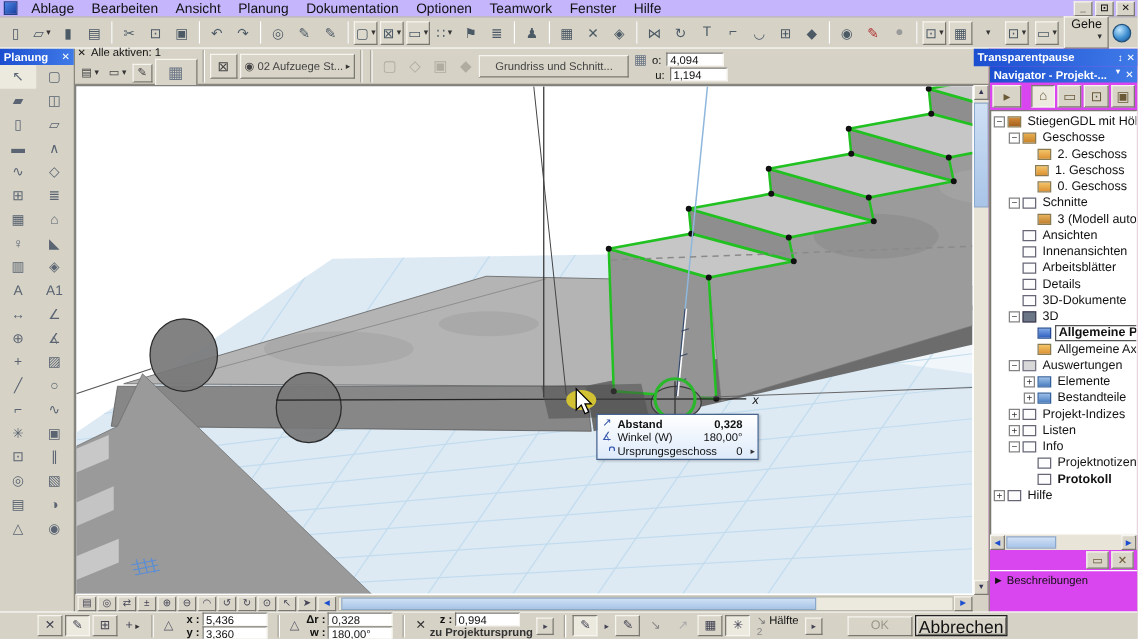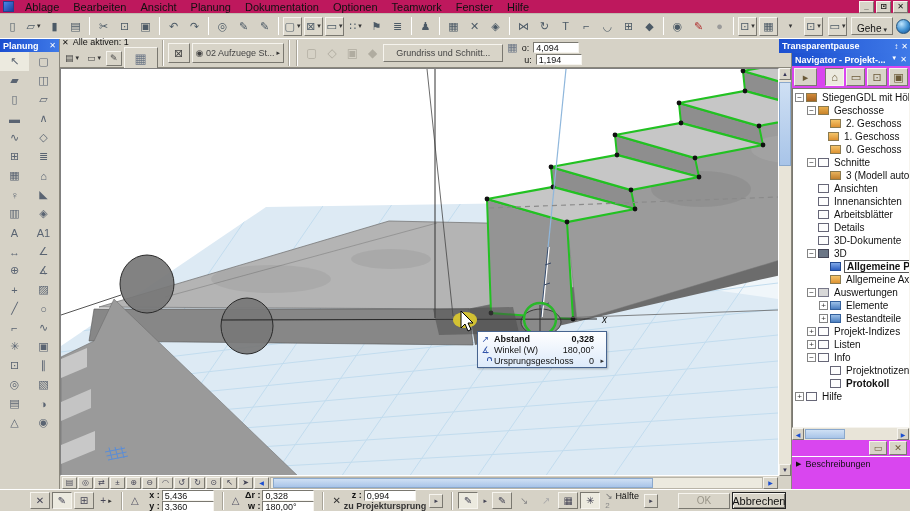--- a/index.html
+++ b/index.html
@@ -2,34 +2,34 @@
 <html><head>
 <meta charset="utf-8">
 <style>
   html,body{margin:0;padding:0;width:910px;height:511px;overflow:hidden;
     font-family:"Liberation Sans","DejaVu Sans",sans-serif;font-size:10px;
     background:#d6d2c6;color:#111;-webkit-font-smoothing:none;}
   *{box-sizing:border-box;user-select:none;}
   .bo{border:1px solid;border-color:#f6f4ee #7a7870 #7a7870 #f6f4ee;background:#d8d4c8;}
   .pressed{border-color:#7a7870 #f6f4ee #f6f4ee #7a7870 !important;background:#eceadf !important;}
   
-  .menubar{height:14px;display:flex;align-items:center;background:#be185d;border-bottom:1px solid #c0bcb0;padding-left:2px;}
+  .menubar{height:14px;display:flex;align-items:center;background:#c4b5fd;border-bottom:1px solid #c0bcb0;padding-left:2px;}
   .appicon{width:11px;height:11px;background:linear-gradient(135deg,#4a86e8,#1b3f9e);border:1px solid #24408a;margin:0 4px 0 1px;}
   .mitem{padding:1px 7px;font-size:11px;}
   .wincontrols{margin-left:auto;display:flex;gap:2px;padding-right:2px;}
   .wc{width:15px;height:12px;font-size:8px;line-height:10px;text-align:center;font-weight:bold;}
   
   .toolbar{height:25px;display:flex;align-items:center;padding:1px 2px;border-bottom:1px solid #fff;}
   .tbtn{height:19px;min-width:19px;display:inline-flex;align-items:center;justify-content:center;margin:0 1px;color:#4c5a66;font-size:11px;}
   .tbtn.boxed{border:1px solid;border-color:#f6f4ee #7a7870 #7a7870 #f6f4ee;background:#dcd8cc;}
   .tg.red{color:#b03030;} .tg.gray{color:#9a9a9a;}
   .dd{font-size:7px;color:#333;margin-left:2px;}
   .tsep{width:1px;height:18px;background:#aaa6998c;border-right:1px solid #fff;margin:0 3px;}
   .tbright{margin-left:auto;display:flex;align-items:center;gap:3px;padding-right:3px;}
-  .gehebtn{height:18px;display:flex;align-items:flex-end;padding:0 5px;font-size:10px;}
+  .gehebtn{height:26px;display:flex;align-items:flex-end;padding:0 5px;font-size:10px;flex-direction:column;}
   .sphere{width:15px;height:15px;border-radius:50%;background:radial-gradient(circle at 35% 30%,#bfe6ff,#3e8fd0 55%,#174a8a);border:1px solid #23527a;}
   
   .middle{display:flex;height:450px;}
   .leftcol{width:60px;background:#d6d2c6;border-right:1px solid #8a877c;}
   .ptitle{height:13px;background:linear-gradient(90deg,#1c4fd0,#3f7ae8);color:#fff;font-weight:bold;font-size:9px;display:flex;align-items:center;padding:0 3px;}
   .ptitle .px{margin-left:auto;font-size:8px;}
   .toolgrid{display:grid;grid-template-columns:29px 29px;}
   .tool{height:19px;display:flex;align-items:center;justify-content:center;color:#5a6472;font-size:11px;}
   .tool.pressed{background:#f3f1ea;}
   .centercol{width:731px;display:flex;flex-direction:column;}
@@ -103,21 +103,21 @@
   .coordgrp{display:flex;align-items:center;gap:3px;margin:0 3px;}
   .cpair{display:flex;flex-direction:column;gap:1px;}
   .crow{display:flex;align-items:center;gap:2px;height:10px;}
   .clab{font-size:9px;font-weight:bold;width:18px;text-align:right;}
   .cfield{width:52px;}
   .deltaic{font-size:10px;color:#556;}
   .ssep{width:2px;height:18px;border-left:1px solid #a8a498;border-right:1px solid #fff;margin:0 3px;}
   .halfte{display:flex;flex-direction:column;line-height:9px;font-size:9px;padding:0 3px;}
   .halfte .h2{color:#888;font-size:8px;}
   .okbtn{width:52px;height:16px;font-size:10px;color:#9a968a;display:flex;align-items:center;justify-content:center;}
-  .cancelbtn{width:54px;height:17px;font-size:11px;display:flex;align-items:center;justify-content:center;border:1px solid #222;box-shadow:inset 1px 1px 0 #f6f4ee, inset -1px -1px 0 #7a7870;background:#d8d4c8;}
+  .cancelbtn{width:74px;height:17px;font-size:14px;display:flex;align-items:center;justify-content:center;border:1px solid #222;box-shadow:inset 1px 1px 0 #f6f4ee, inset -1px -1px 0 #7a7870;background:#d8d4c8;}
 </style>
 </head>
 <body>
 
 <div class="menubar">
   <span class="appicon"></span>
   <span id="menuItems" style="display:flex;">
       <span class="mitem">Ablage</span>
       <span class="mitem">Bearbeiten</span>
       <span class="mitem">Ansicht</span>

